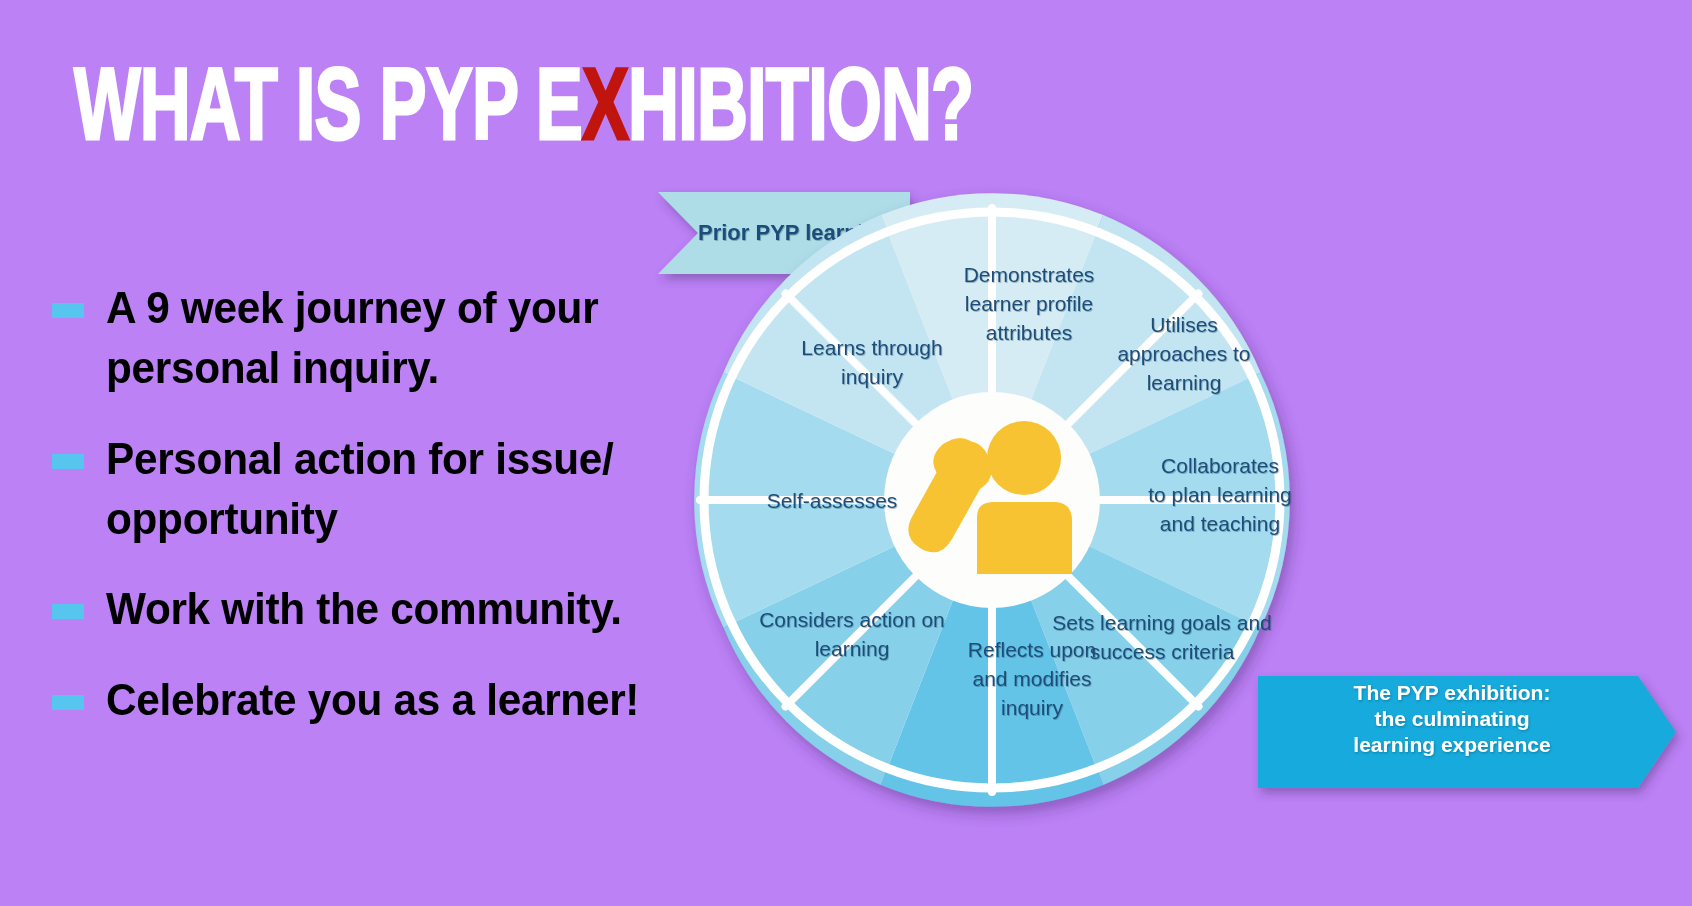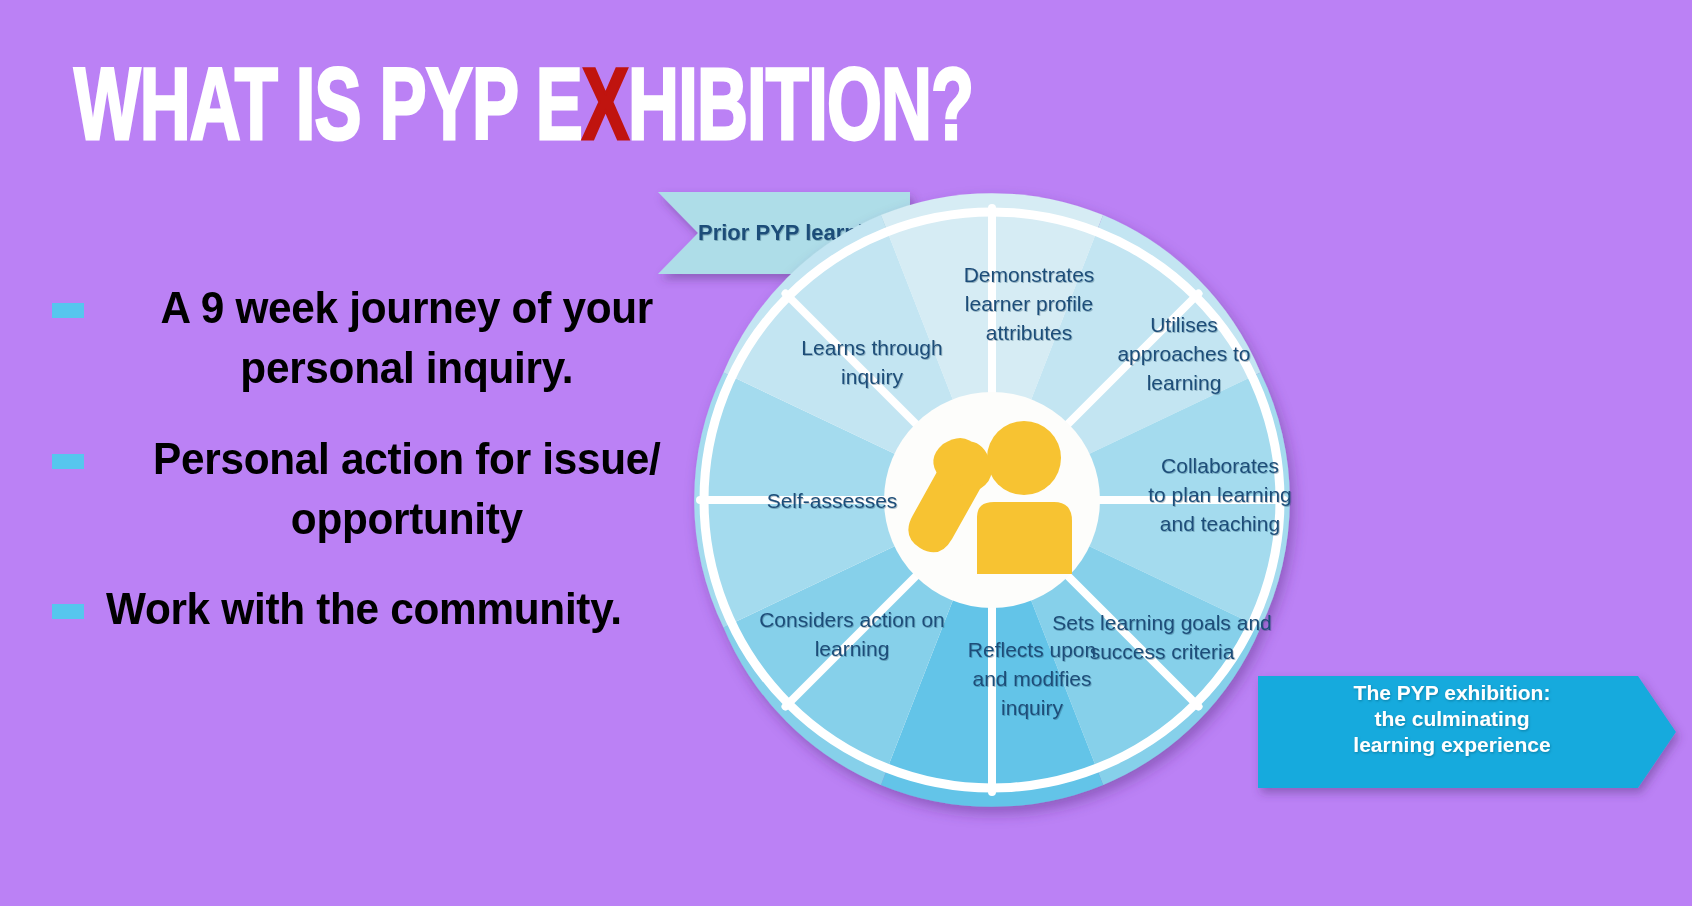--- a/index.html
+++ b/index.html
@@ -88,32 +88,36 @@
     font-family: "Liberation Sans", sans-serif;
     font-weight: 400;
     fill: #1f4e79;
   }
 </style>
 </head>
 <body>
 
 <h1 id="slide-title"><span>WHAT IS PYP E</span><span class="hl">X</span><span>HIBITION?</span></h1>
 
-<ul id="bullet-list" style="list-style:none;text-align:center;">
+<ul id="bullet-list" style="list-style:none;">
   <li class="bullet-row">
     <span class="bullet-marker"></span>
     <span class="bullet-text">A 9 week journey of your personal inquiry.</span>
   </li>
   <li class="bullet-row">
     <span class="bullet-marker"></span>
     <span class="bullet-text">Personal action for issue/ opportunity</span>
   </li>
   <li class="bullet-row">
     <span class="bullet-marker"></span>
     <span class="bullet-text">Work with the community.</span>
+  </li>
+  <li class="bullet-row">
+    <span class="bullet-marker"></span>
+    <span class="bullet-text">Celebrate you as a learner!</span>
   </li>
 </ul>
 
 <figure id="pyp-wheel-figure">
   <svg width="1040" height="660" viewBox="0 0 1040 660" xmlns="http://www.w3.org/2000/svg">
     <defs>
       <filter id="softShadow" x="-20%" y="-20%" width="160%" height="160%">
         <feDropShadow dx="4" dy="7" stdDeviation="7" flood-color="#4b2a6e" flood-opacity="0.40"></feDropShadow>
       </filter>
       <filter id="ribbonShadow" x="-20%" y="-20%" width="160%" height="160%">

